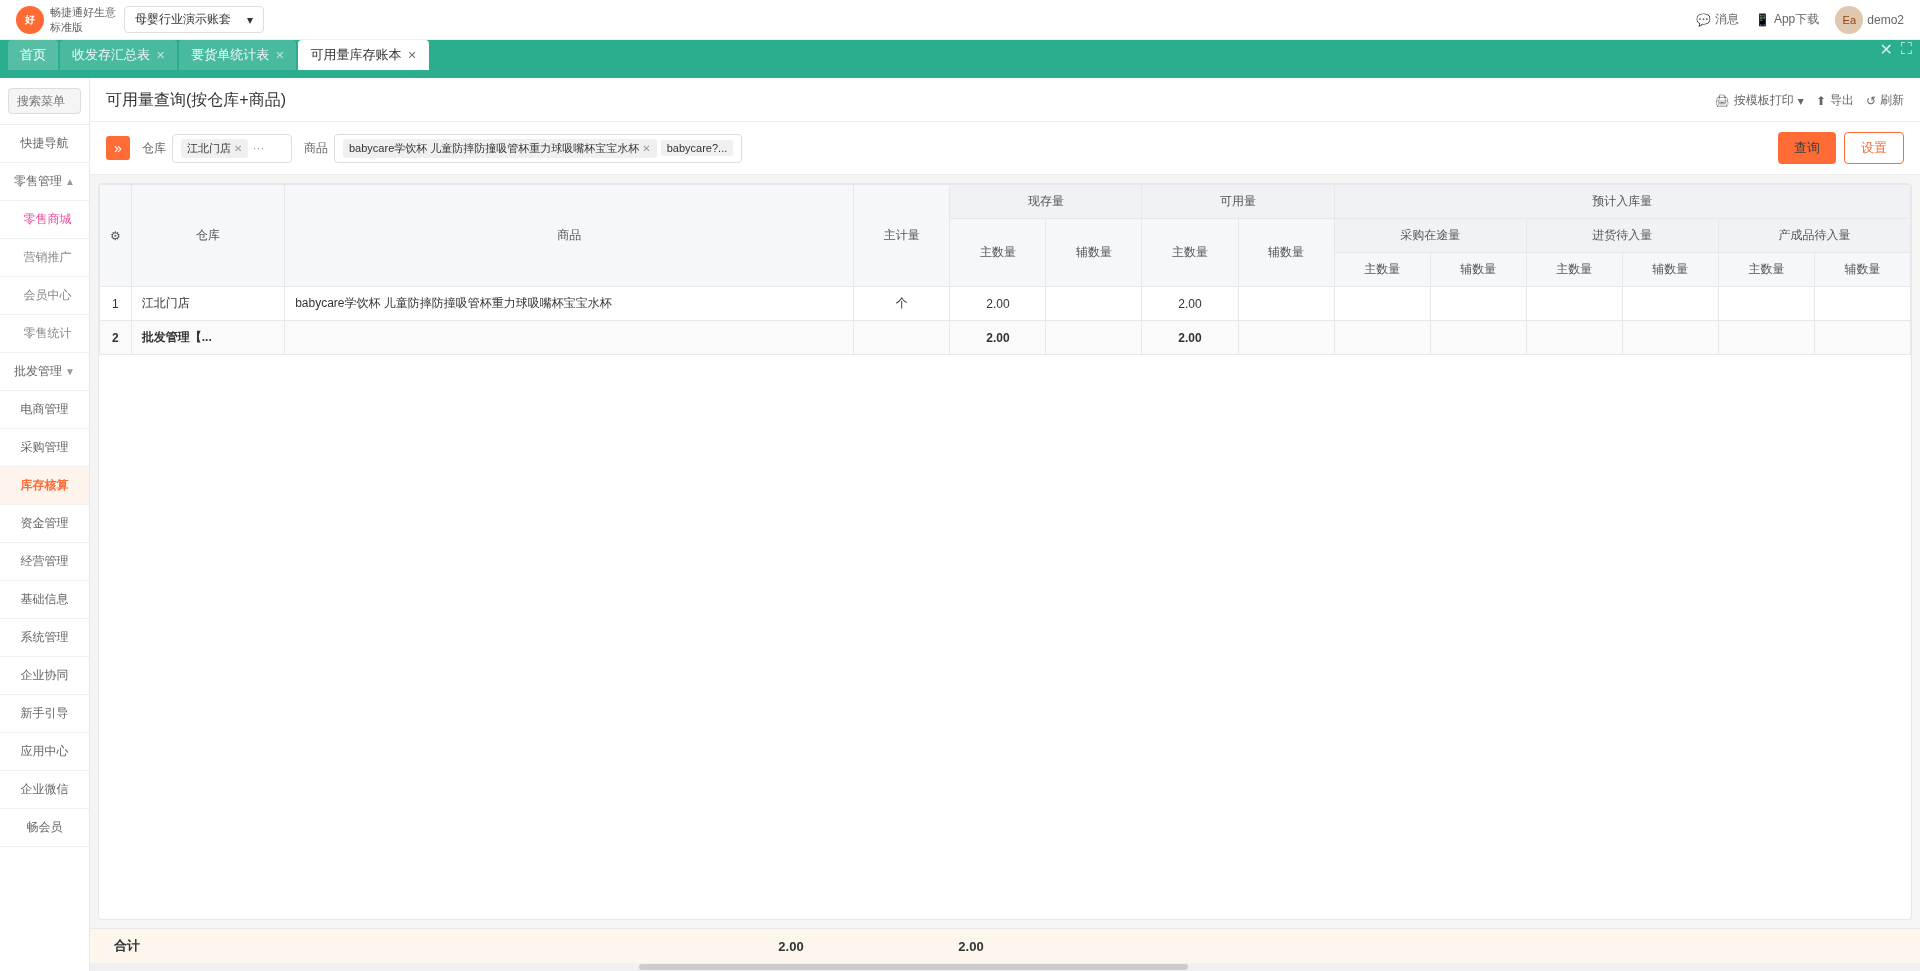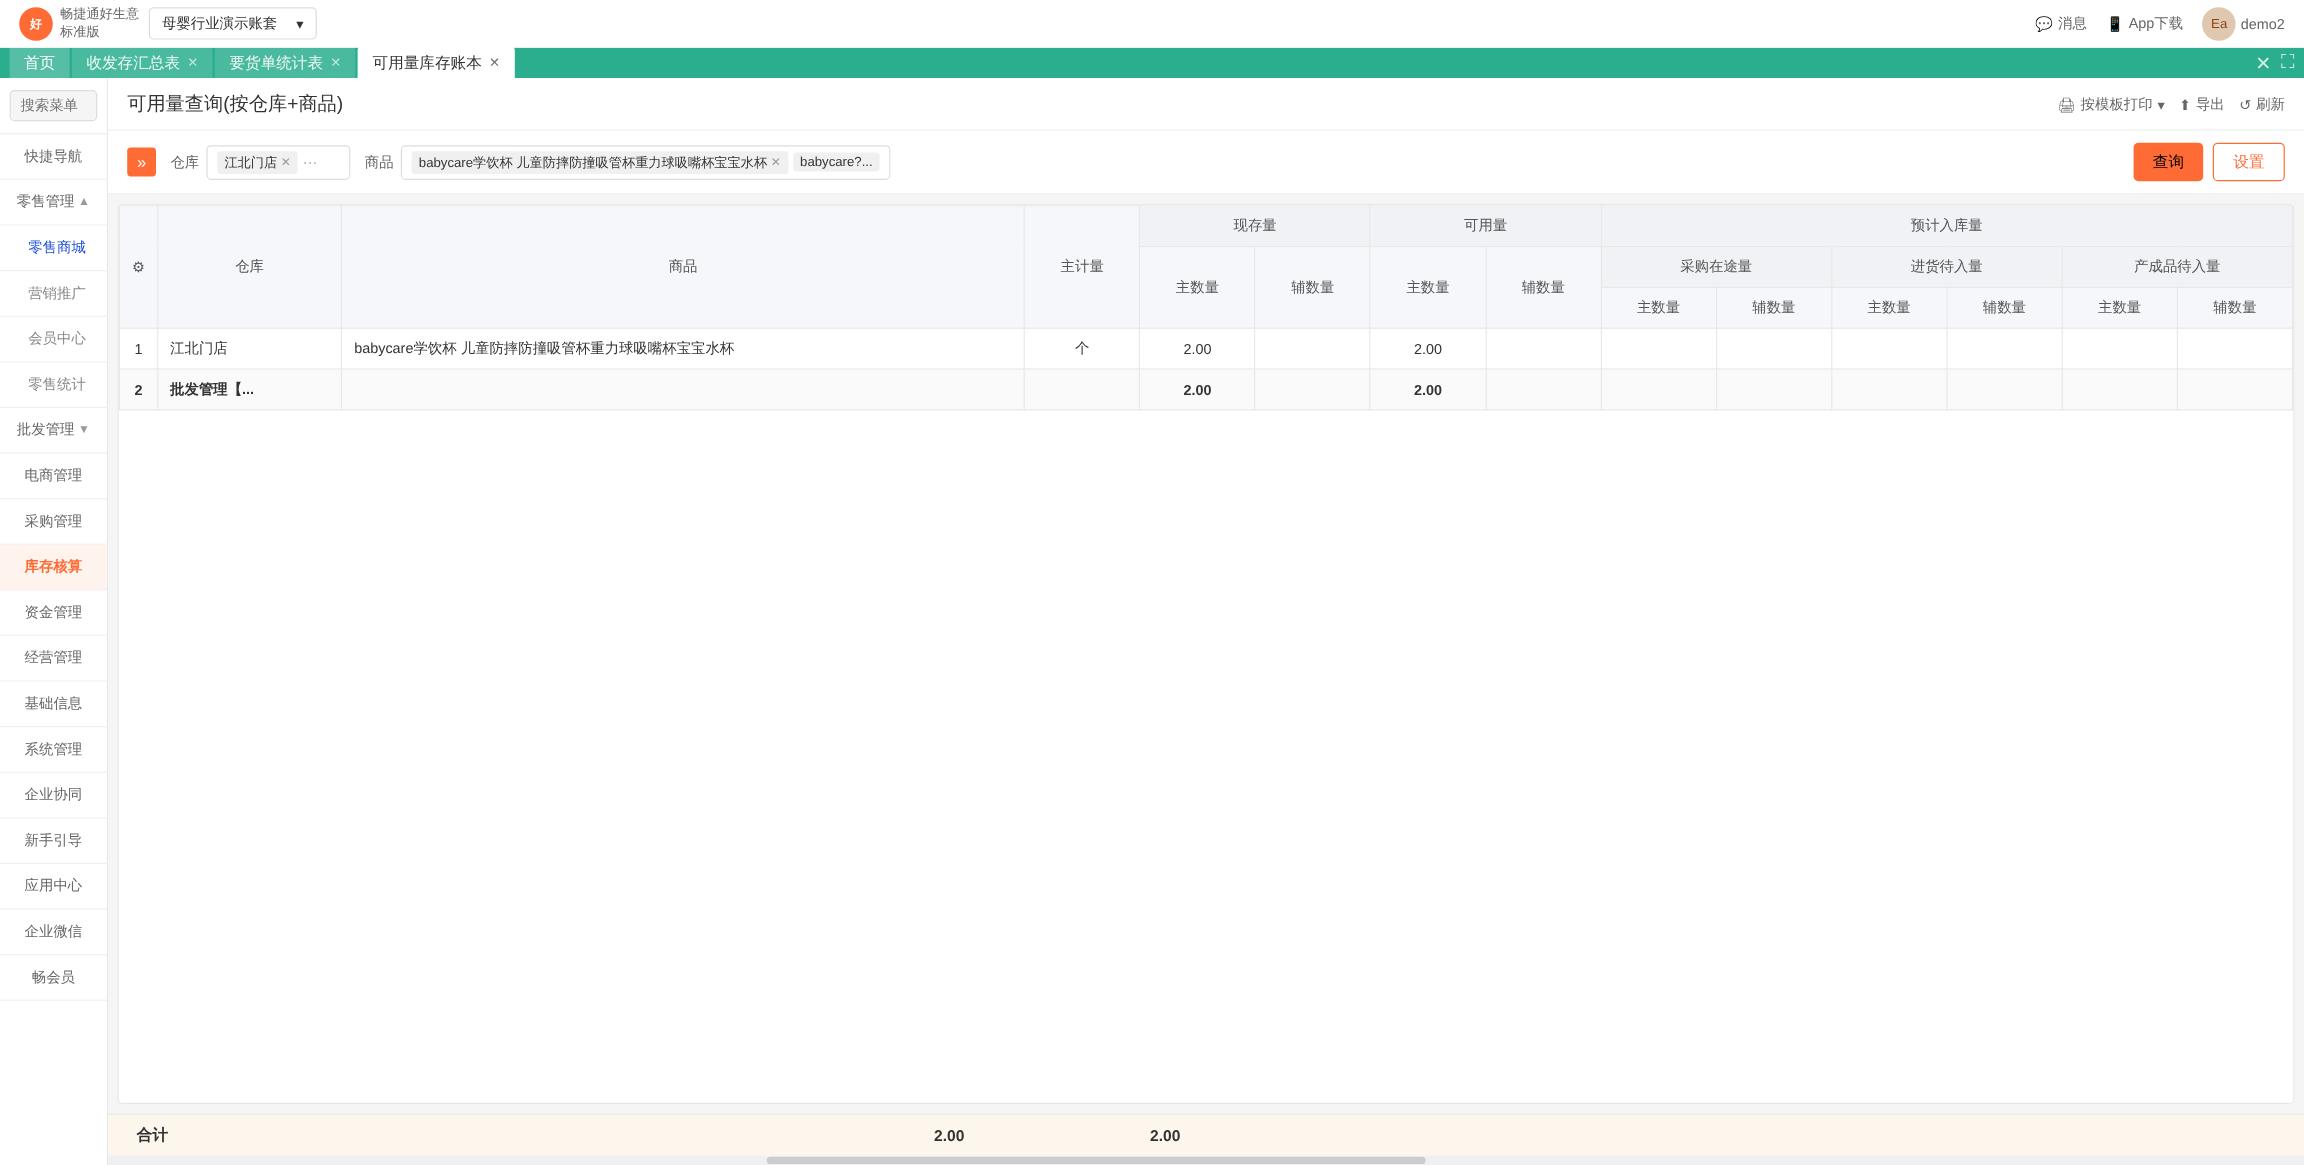--- a/index.html
+++ b/index.html
@@ -20,24 +20,24 @@
     .logo-area { display: flex; align-items: center; gap: 6px; }
     .logo-icon { width: 28px; height: 28px; background: #ff6b35; border-radius: 50%; display: flex; align-items: center; justify-content: center; color: white; font-size: 10px; font-weight: bold; }
     .logo-text { font-size: 11px; color: #666; line-height: 1.3; }
     .industry-select { display: flex; align-items: center; gap: 4px; padding: 4px 10px; border: 1px solid #ddd; border-radius: 4px; background: #fff; cursor: pointer; font-size: 12px; color: #333; min-width: 140px; justify-content: space-between; }
     .top-bar-right { display: flex; align-items: center; gap: 16px; }
     .top-action { display: flex; align-items: center; gap: 4px; cursor: pointer; font-size: 12px; color: #666; }
     .user-avatar { width: 28px; height: 28px; border-radius: 50%; background: #e0c8b0; display: flex; align-items: center; justify-content: center; font-size: 11px; color: #8b4513; }
 
     
     .tab-bar {
-      height: 25px;
+      height: 38px;
       background: #2bae8e;
       display: flex;
-      align-items: center;
+      align-items: flex-start;
       padding: 0 8px;
       flex-shrink: 0;
       gap: 2px;
     }
     .tab {
       height: 30px;
       padding: 0 12px;
       display: flex;
       align-items: center;
       gap: 6px;
@@ -151,21 +151,21 @@
       flex-wrap: wrap;
     }
     .filter-tag {
       background: #f0f0f0; border-radius: 3px; padding: 2px 6px;
       font-size: 11px; display: flex; align-items: center; gap: 3px;
     }
     .filter-tag-close { cursor: pointer; color: #999; font-size: 10px; }
     .filter-ellipsis { color: #999; font-size: 12px; }
     .filter-actions { margin-left: auto; display: flex; gap: 8px; }
     .btn-query {
-      background: #ff6b35; color: #000000; border: none;
+      background: #ff6b35; color: #404040; border: none;
       padding: 6px 16px; border-radius: 4px; cursor: pointer;
       font-size: 13px;
     }
     .btn-settings {
       background: #fff; color: #ff6b35; border: 1px solid #ff6b35;
       padding: 6px 16px; border-radius: 4px; cursor: pointer;
       font-size: 13px;
     }
 
     
@@ -296,21 +296,21 @@
     <div class="sidebar-search">
       <input class="sidebar-search-box" type="text" placeholder="搜索菜单" style="">
     </div>
     <div class="sidebar-nav-item">
       <span>快捷导航</span>
     </div>
     <div class="sidebar-nav-item has-arrow">
       <span>零售管理</span>
       <span class="arrow-icon">▲</span>
     </div>
-    <div class="sidebar-nav-item" style="font-size:12px; color:#1d4ed8; padding-left:14px;">
+    <div class="sidebar-nav-item" style="font-size:12px; color:#ec4899; padding-left:14px;">
       <span>零售商城</span>
     </div>
     <div class="sidebar-nav-item" style="font-size:12px; color:#888; padding-left:14px;">
       <span>营销推广</span>
     </div>
     <div class="sidebar-nav-item" style="font-size:12px; color:#888; padding-left:14px;">
       <span>会员中心</span>
     </div>
     <div class="sidebar-nav-item" style="font-size:12px; color:#888; padding-left:14px;">
       <span>零售统计</span>

